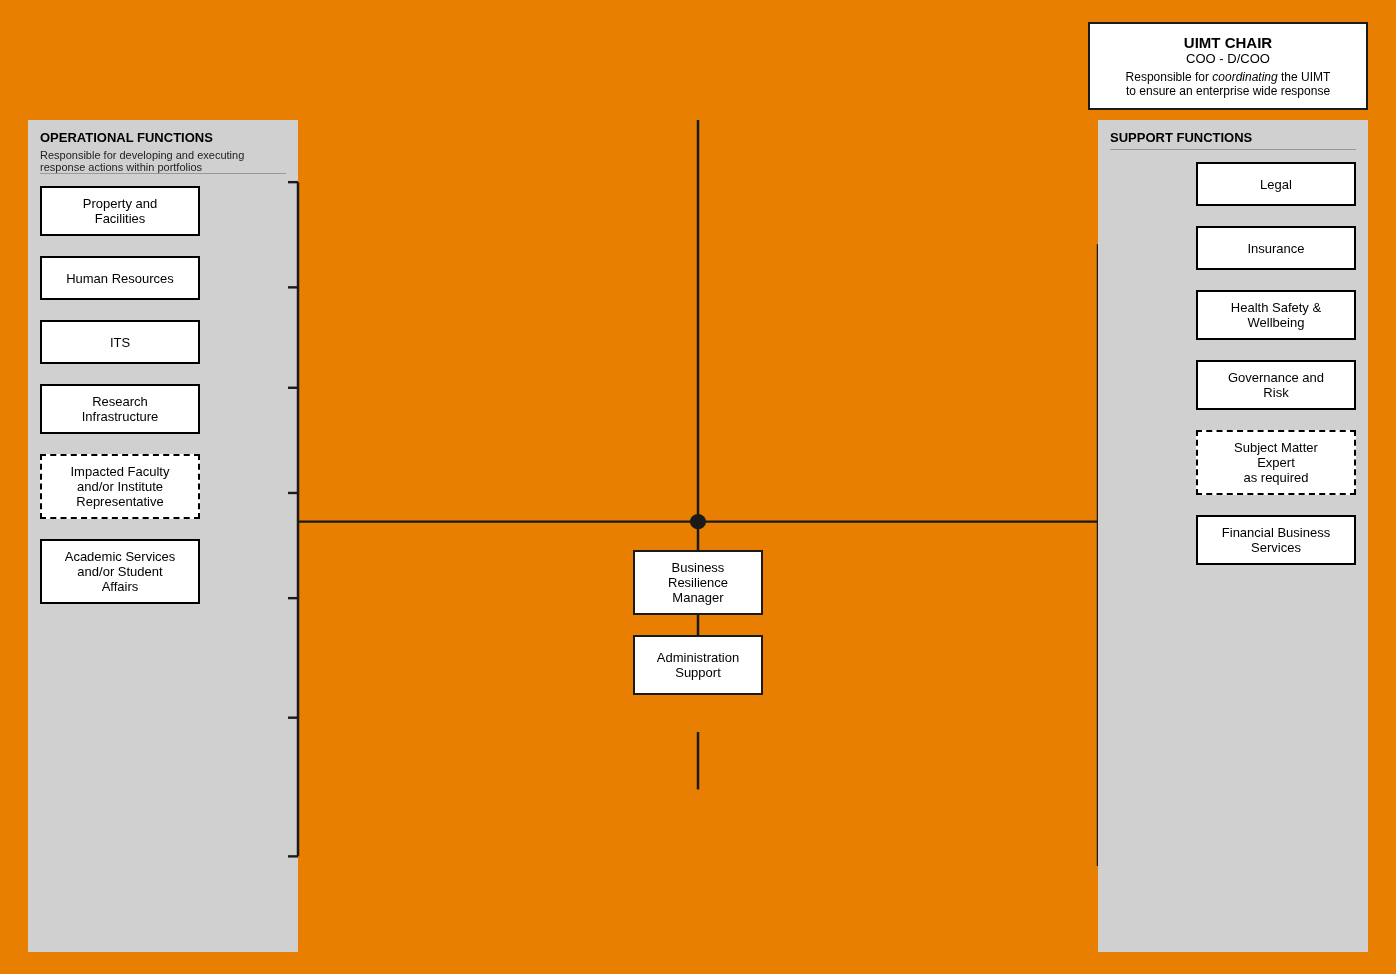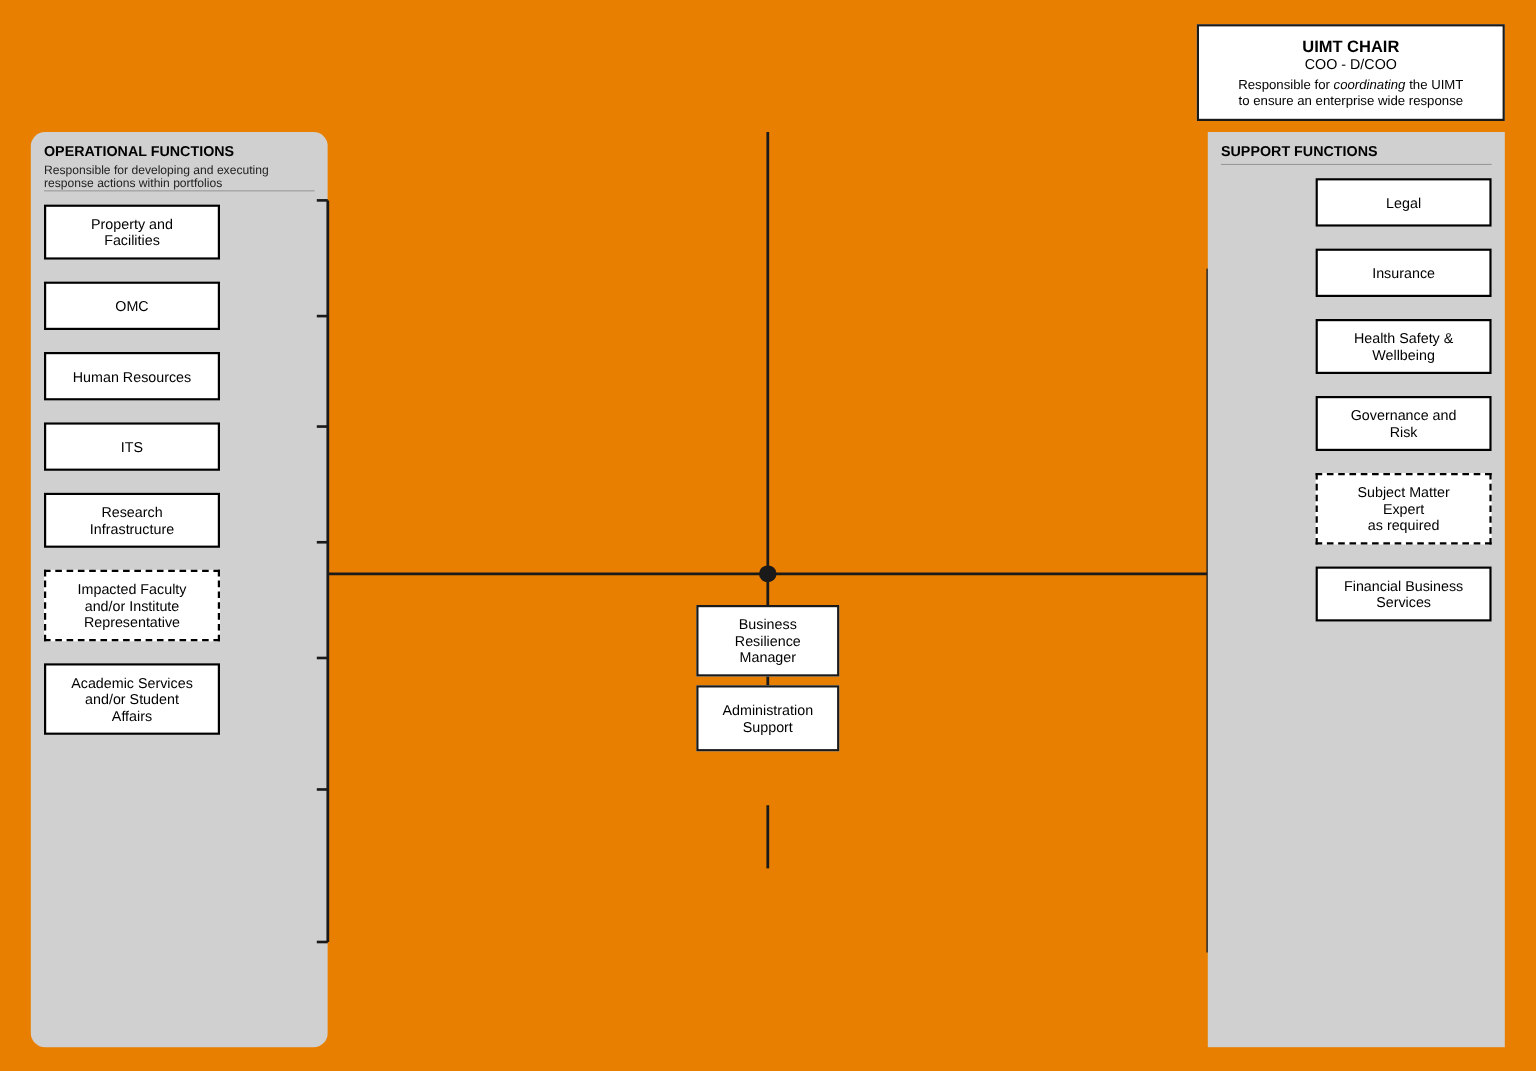--- a/index.html
+++ b/index.html
@@ -61,21 +61,20 @@
       position: relative;
     }
 
     
     .left-panel {
       width: 270px;
       background: #d0d0d0;
       padding: 10px 12px;
       position: relative;
       flex-shrink: 0;
-      border-radius: 13px;
     }
 
     .panel-title {
       font-weight: bold;
       font-size: 13px;
       margin-bottom: 4px;
     }
 
     .panel-desc {
       font-size: 11px;
@@ -167,21 +166,20 @@
   </div>
 
   <div class="middle-section">
 
     <div class="left-panel">
       <div class="panel-title">OPERATIONAL FUNCTIONS</div>
       <div class="panel-desc">Responsible for developing and executing response actions within portfolios</div>
       <div class="panel-divider"></div>
 
       <div class="node-box">Property and<br>Facilities</div>
-      <div class="node-box">OMC</div>
       <div class="node-box">Human Resources</div>
       <div class="node-box">ITS</div>
       <div class="node-box">Research<br>Infrastructure</div>
       <div class="node-box dashed">Impacted Faculty<br>and/or Institute<br>Representative</div>
       <div class="node-box">Academic Services<br>and/or Student<br>Affairs</div>
     </div>
 
     <div class="center-area">
       <svg class="diagram-svg" viewBox="0 0 800 870" preserveAspectRatio="none">
 
@@ -220,21 +218,21 @@
         <line x1="800" y1="350" x2="810" y2="350" stroke="#1a1a1a" stroke-width="2.5"></line>
 
         <line x1="800" y1="460" x2="810" y2="460" stroke="#1a1a1a" stroke-width="2.5"></line>
 
         <line x1="800" y1="575" x2="810" y2="575" stroke="#1a1a1a" stroke-width="2.5"></line>
 
         <line x1="800" y1="700" x2="810" y2="700" stroke="#1a1a1a" stroke-width="2.5"></line>
 
       </svg>
 
-      <div style="position: absolute; left: 50%; transform: translateX(-50%); top: 430px; display: flex; flex-direction: column; align-items: center; gap: 8px;">
+      <div style="position: absolute; left: 50%; transform: translateX(-50%); top: 430px; display: flex; flex-direction: column; align-items: center; gap: 20px;">
         <div class="center-node-box">Business<br>Resilience<br>Manager</div>
         <div class="center-node-box">Administration<br>Support</div>
       </div>
 
     </div>
 
     <div class="right-panel">
       <div class="panel-title">SUPPORT FUNCTIONS</div>
       <div class="panel-divider"></div>
 

